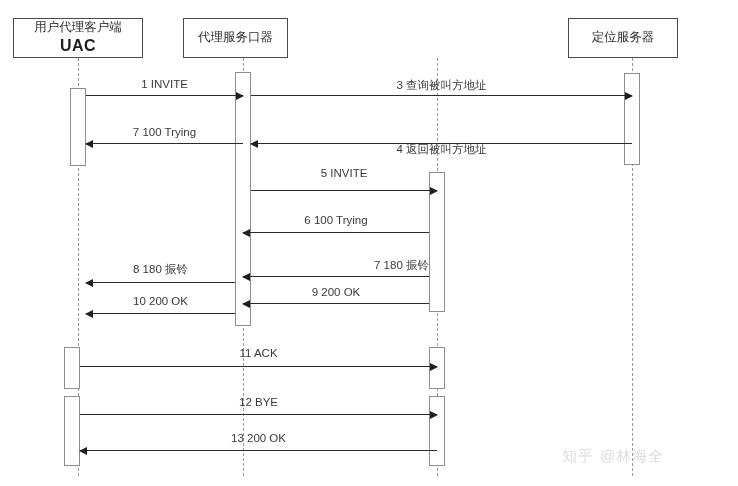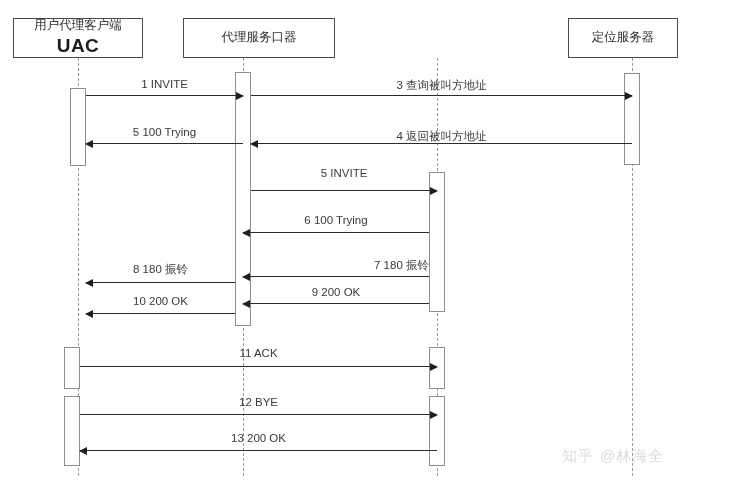--- a/index.html
+++ b/index.html
@@ -35,21 +35,21 @@
     justify-content: center;
     line-height: 1.25;
     z-index: 6;
   }
   .actor-name {
     font-size: 12.5px;
     color: #2f2f2f;
     white-space: nowrap;
   }
   .actor-abbr {
-    font-size: 19px;
+    font-size: 16px;
     font-weight: bold;
     color: #1c1c1c;
     letter-spacing: .4px;
     text-align: right;
   }
   
   .lifeline {
     position: absolute;
     width: 0;
     border-left: 1px dashed #9a9a9a;
@@ -113,42 +113,42 @@
     <div class="activation" style="left: 429px; top: 172px; width: 16px; height: 140px;"></div>
     <div class="activation" style="left: 624px; top: 73px; width: 16px; height: 92px;"></div>
     <div class="activation" style="left: 64px; top: 347px; width: 16px; height: 42px;"></div>
     <div class="activation" style="left: 429px; top: 347px; width: 16px; height: 42px;"></div>
     <div class="activation" style="left: 64px; top: 396px; width: 16px; height: 70px;"></div>
     <div class="activation" style="left: 429px; top: 396px; width: 16px; height: 70px;"></div>
     <div class="actor-box" style="left: 13px; top: 18px; width: 130px; height: 40px;">
       <div class="actor-name">用户代理客户端</div>
       <div class="actor-abbr">UAC</div>
     </div>
-    <div class="actor-box" style="left: 183px; top: 18px; width: 152px; height: 40px;">
+    <div class="actor-box" style="left: 183px; top: 18px; width: 105px; height: 40px;">
       <div class="actor-name">代理服务口器</div>
     </div>
     <div class="actor-box" style="left: 568px; top: 18px; width: 110px; height: 40px;">
       <div class="actor-name">定位服务器</div>
     </div>
     <div class="msg" style="left: 86px; top: 95px; width: 157px;">
       <div class="arrowhead arrow-right"></div>
     </div>
     <div class="msg-label" style="left: 86px; top: 78px; width: 157px;">1 INVITE</div>
     <div class="msg" style="left: 251px; top: 95px; width: 381px;">
       <div class="arrowhead arrow-right"></div>
     </div>
     <div class="msg-label" style="left: 251px; top: 78px; width: 381px;">3 查询被叫方地址</div>
     <div class="msg" style="left: 86px; top: 143px; width: 157px;">
       <div class="arrowhead arrow-left"></div>
     </div>
-    <div class="msg-label" style="left: 86px; top: 126px; width: 157px;">5 100 Trying</div>
+    <div class="msg-label" style="left: 86px; top: 126px; width: 157px;">7 100 Trying</div>
     <div class="msg" style="left: 251px; top: 143px; width: 381px;">
       <div class="arrowhead arrow-left"></div>
     </div>
-    <div class="msg-label" style="left: 251px; top: 129px; width: 381px;">4 返回被叫方地址</div>
+    <div class="msg-label" style="left: 251px; top: 142px; width: 381px;">4 返回被叫方地址</div>
     <div class="msg" style="left: 251px; top: 190px; width: 186px;">
       <div class="arrowhead arrow-right"></div>
     </div>
     <div class="msg-label" style="left: 251px; top: 167px; width: 186px;">5 INVITE</div>
     <div class="msg" style="left: 243px; top: 232px; width: 186px;">
       <div class="arrowhead arrow-left"></div>
     </div>
     <div class="msg-label" style="left: 243px; top: 214px; width: 186px;">6 100 Trying</div>
     <div class="msg" style="left: 243px; top: 276px; width: 186px;">
       <div class="arrowhead arrow-left"></div>

